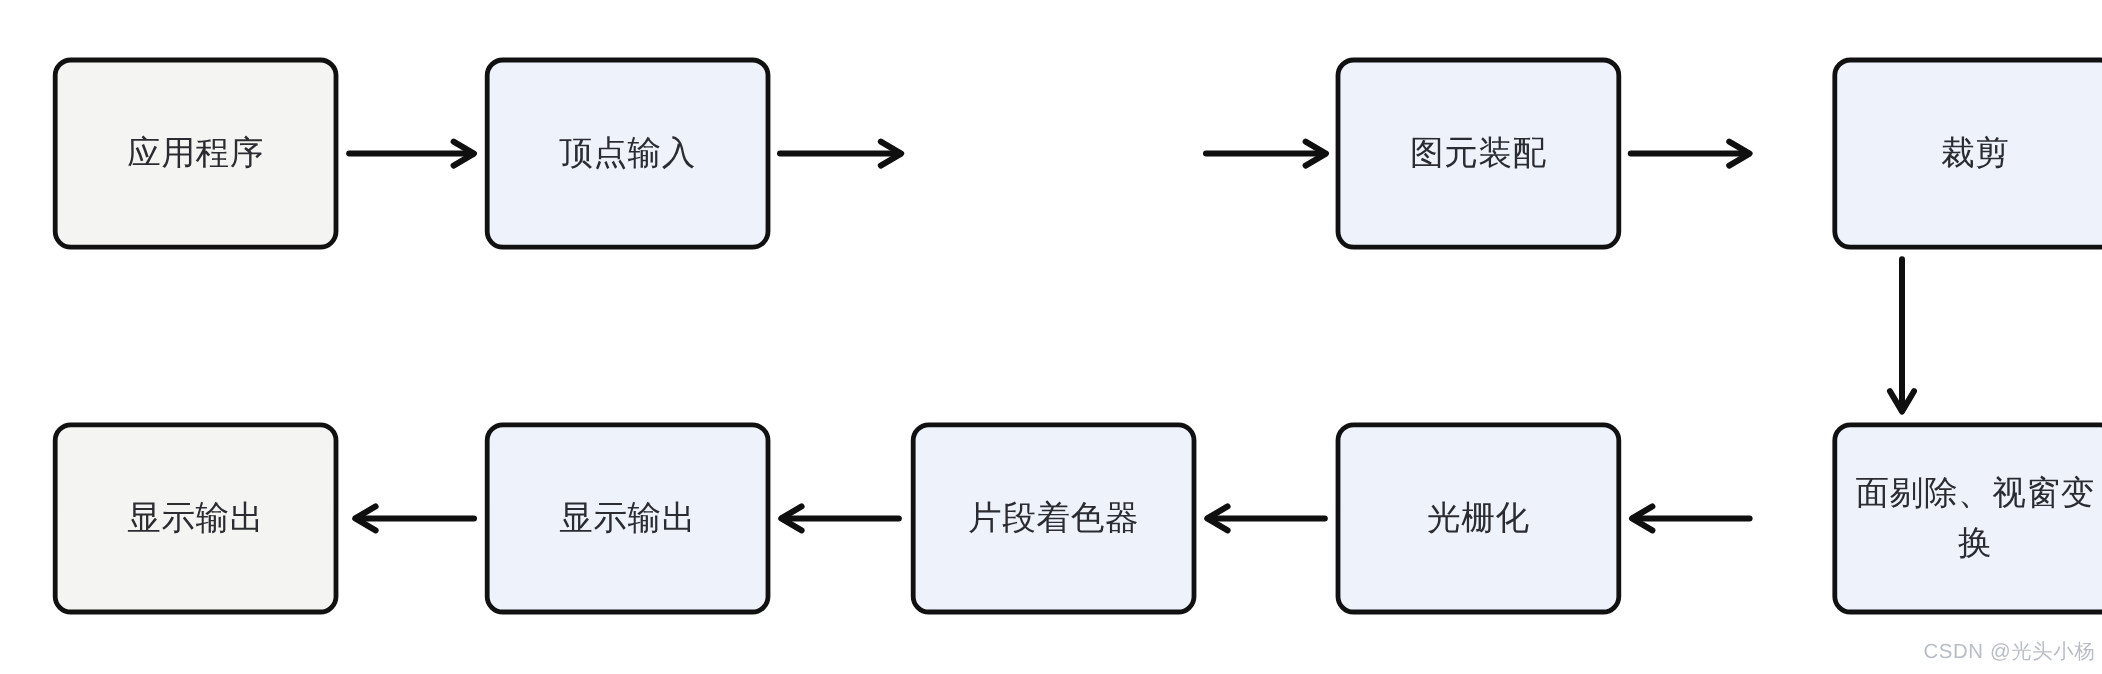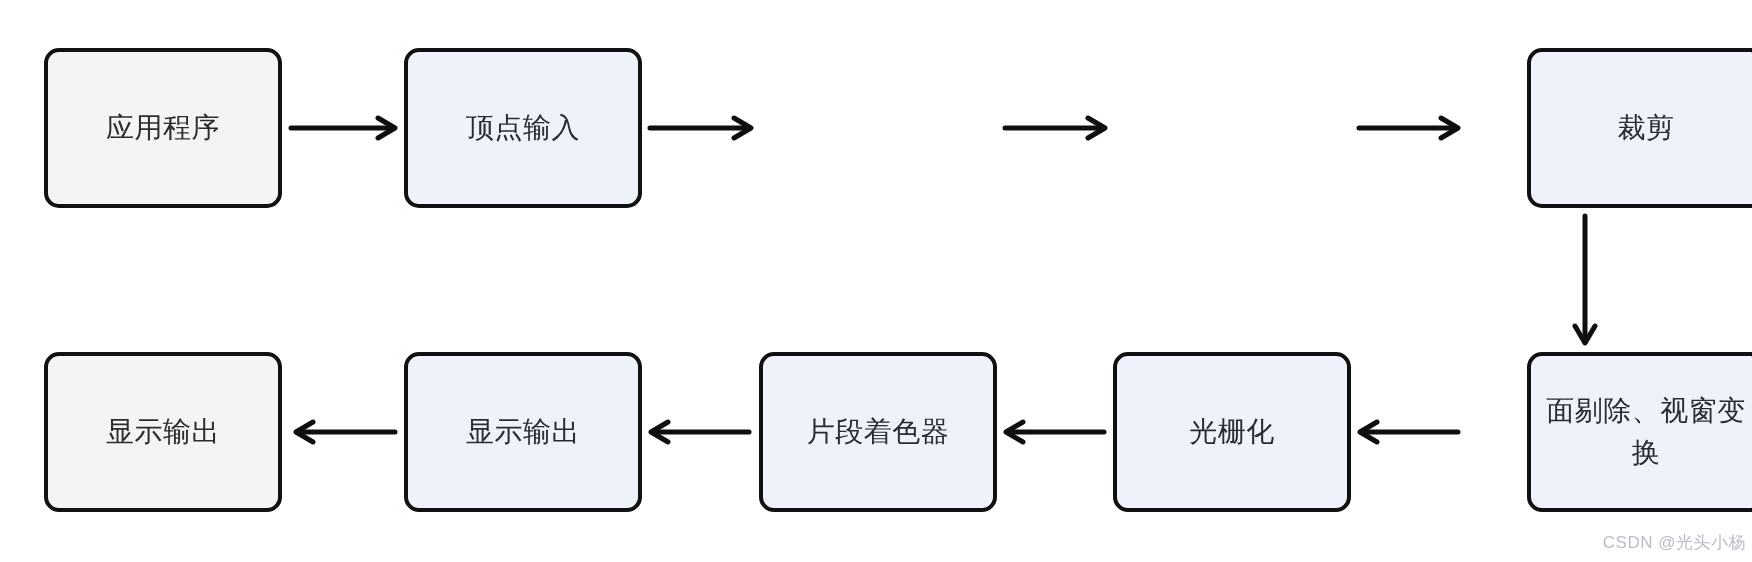--- a/index.html
+++ b/index.html
@@ -96,20 +96,23 @@
     <line x1="749" y1="432" x2="652" y2="432" marker-end="url(#arrowhead)"></line>
     <line x1="395" y1="432" x2="297" y2="432" marker-end="url(#arrowhead)"></line>
   </svg>
 
   <div class="node gray row-top col-1">
     <span>应用程序</span>
   </div>
   <div class="node blue row-top col-2">
     <span>顶点输入</span>
   </div>
+  <div class="node blue row-top col-4">
+    <span>图元装配</span>
+  </div>
   <div class="node blue row-top col-5">
     <span>裁剪</span>
   </div>
 
   <div class="node blue row-bottom col-5">
     <span>面剔除、视窗变换</span>
   </div>
   <div class="node blue row-bottom col-3">
     <span>片段着色器</span>
   </div>

